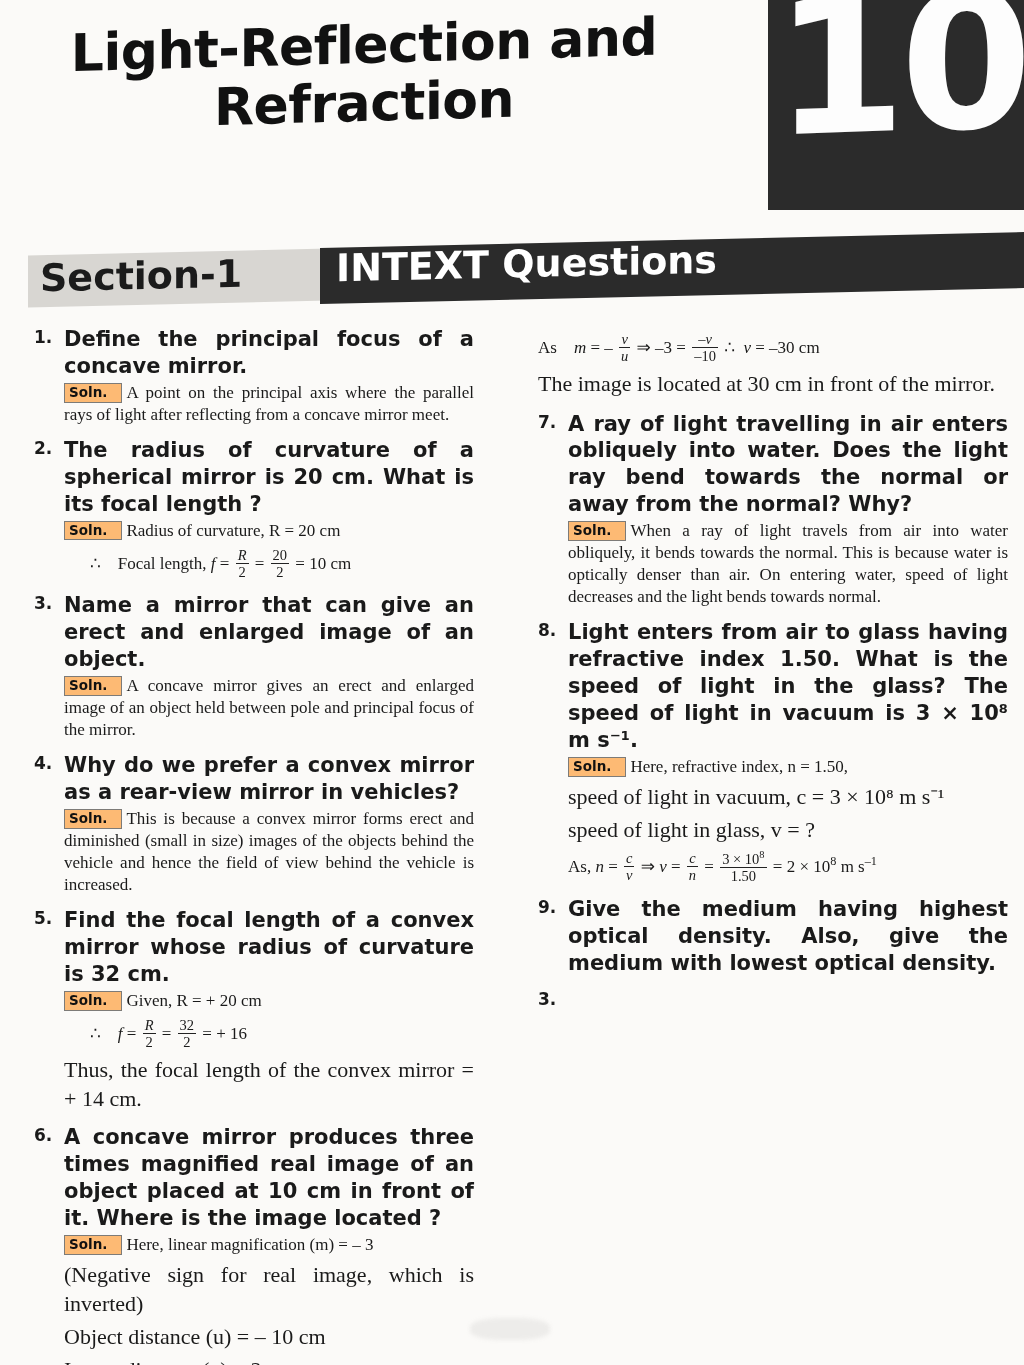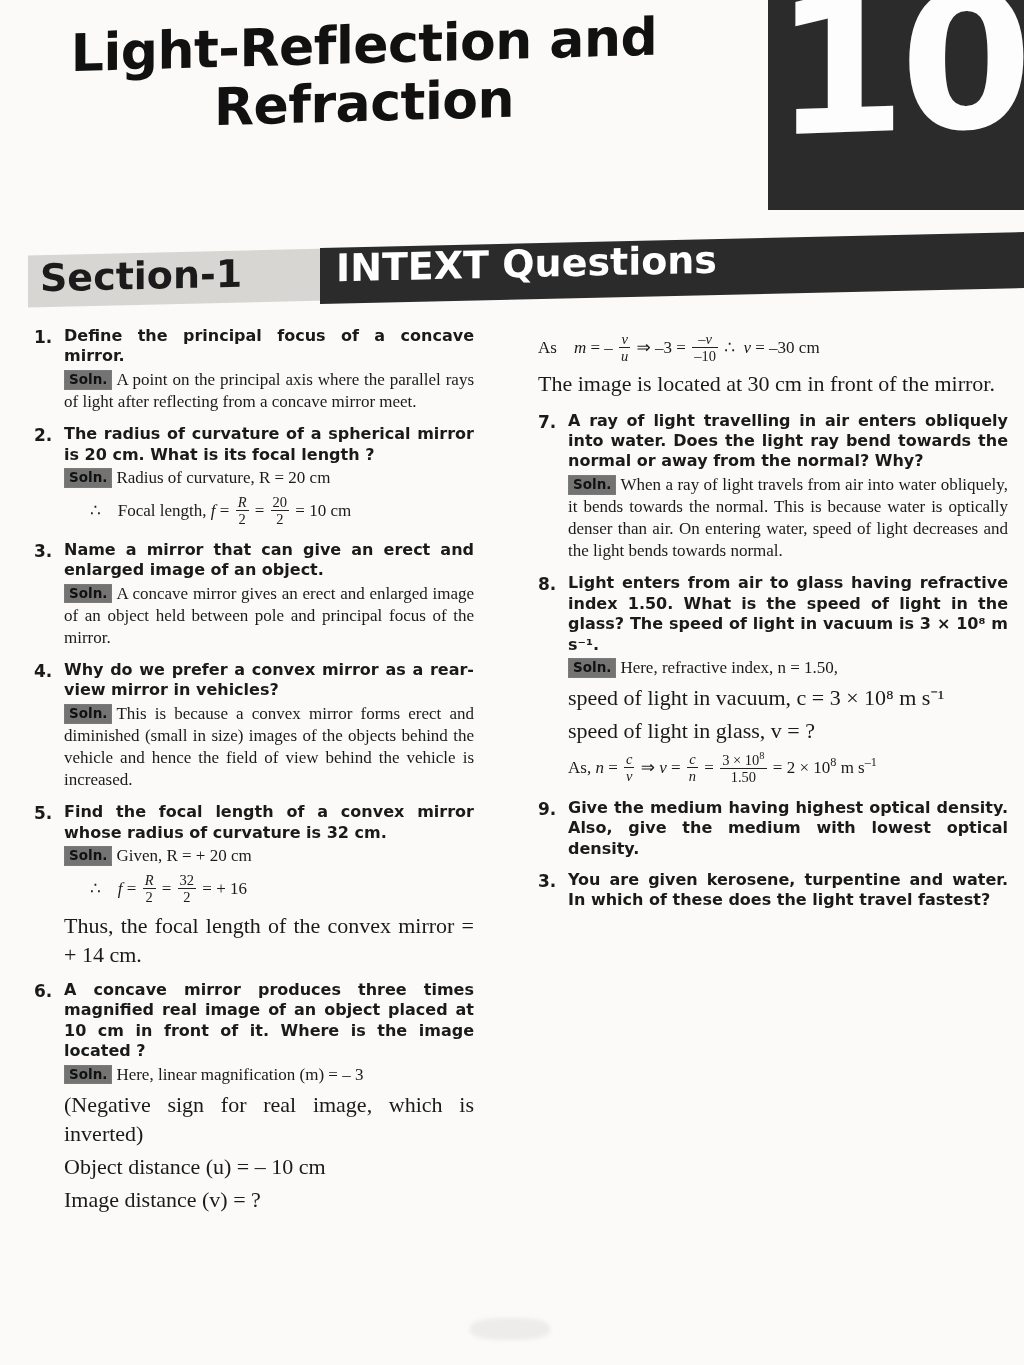--- a/index.html
+++ b/index.html
@@ -143,39 +143,39 @@
     position: absolute;
     left: 0;
     top: 0;
     font-family: "DejaVu Sans", sans-serif;
     font-weight: bold;
     font-size: 17px;
   }
   .qtext {
     font-family: "DejaVu Sans", sans-serif;
     font-weight: bold;
-    font-size: 16px;
+    font-size: 21px;
     line-height: 1.28;
     text-align: justify;
   }
   .soln {
     margin-top: 2px;
     font-family: "Liberation Serif", serif;
     font-size: 17px;
     line-height: 1.3;
     text-align: justify;
   }
   .soln-tag {
     display: inline-block;
-    background: #737373;
+    background: #fdba74;
     border: 1px solid #7d7b78;
     font-family: "DejaVu Sans", sans-serif;
     font-weight: bold;
     font-size: 13.5px;
-    padding: 0 4px 1px 4px;
+    padding: 0 14px 1px 4px;
     margin-right: 4px;
     line-height: 1.25;
     color: #111;
     position: relative;
     top: -1px;
   }
   .plain {
     margin-top: 4px;
     font-size: 22px;
     line-height: 1.32;
@@ -342,20 +342,19 @@
         </div>
       </div>
 
       <div class="qitem">
         <span class="qnum">9.</span>
         <div class="qtext">Give the medium having highest optical density. Also, give the medium with lowest optical density.</div>
       </div>
 
       <div class="qitem">
         <span class="qnum">3.</span>
-        <div class="qtext">You are given kerosene, turpentine and water. In which of these does the light travel fastest?</div>
       </div>
 
     </div>
   </div>
 
   <div class="blot"></div>
 </div>
 
 </body></html>

